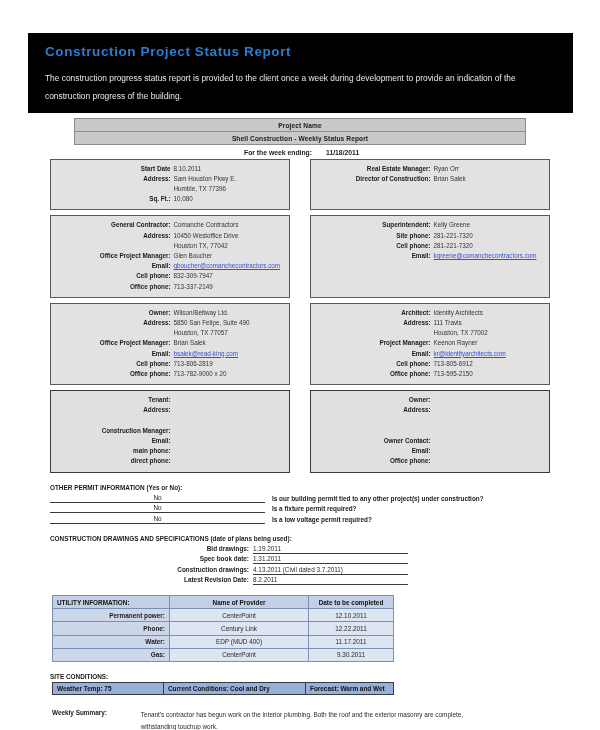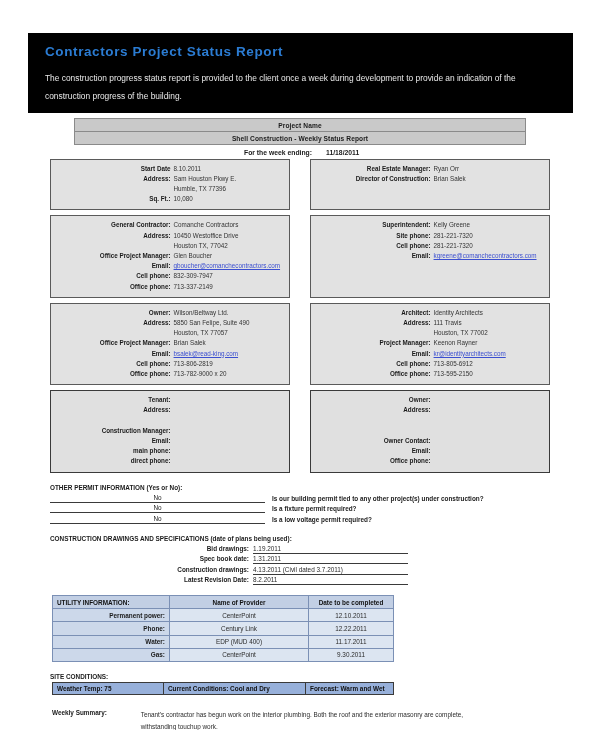--- a/index.html
+++ b/index.html
@@ -247,21 +247,21 @@
     line-height: 11.5px;
     color: #2b2b2b;
     white-space: nowrap;
   }
   .summary-text span { display: block; }
 </style>
 </head>
 <body>
 
 <div class="banner">
-  <div class="banner-title">Contractors Project Status Report</div>
+  <div class="banner-title">Construction Project Status Report</div>
   <div class="banner-sub">
     <span>The construction progress status report is provided to the client once a week during development to provide an indication of the</span>
     <span>construction progress of the building.</span>
   </div>
 </div>
 
 <div class="doc">
 
   <div class="pn-wrap">
     <div class="pn-row">Project Name</div>

